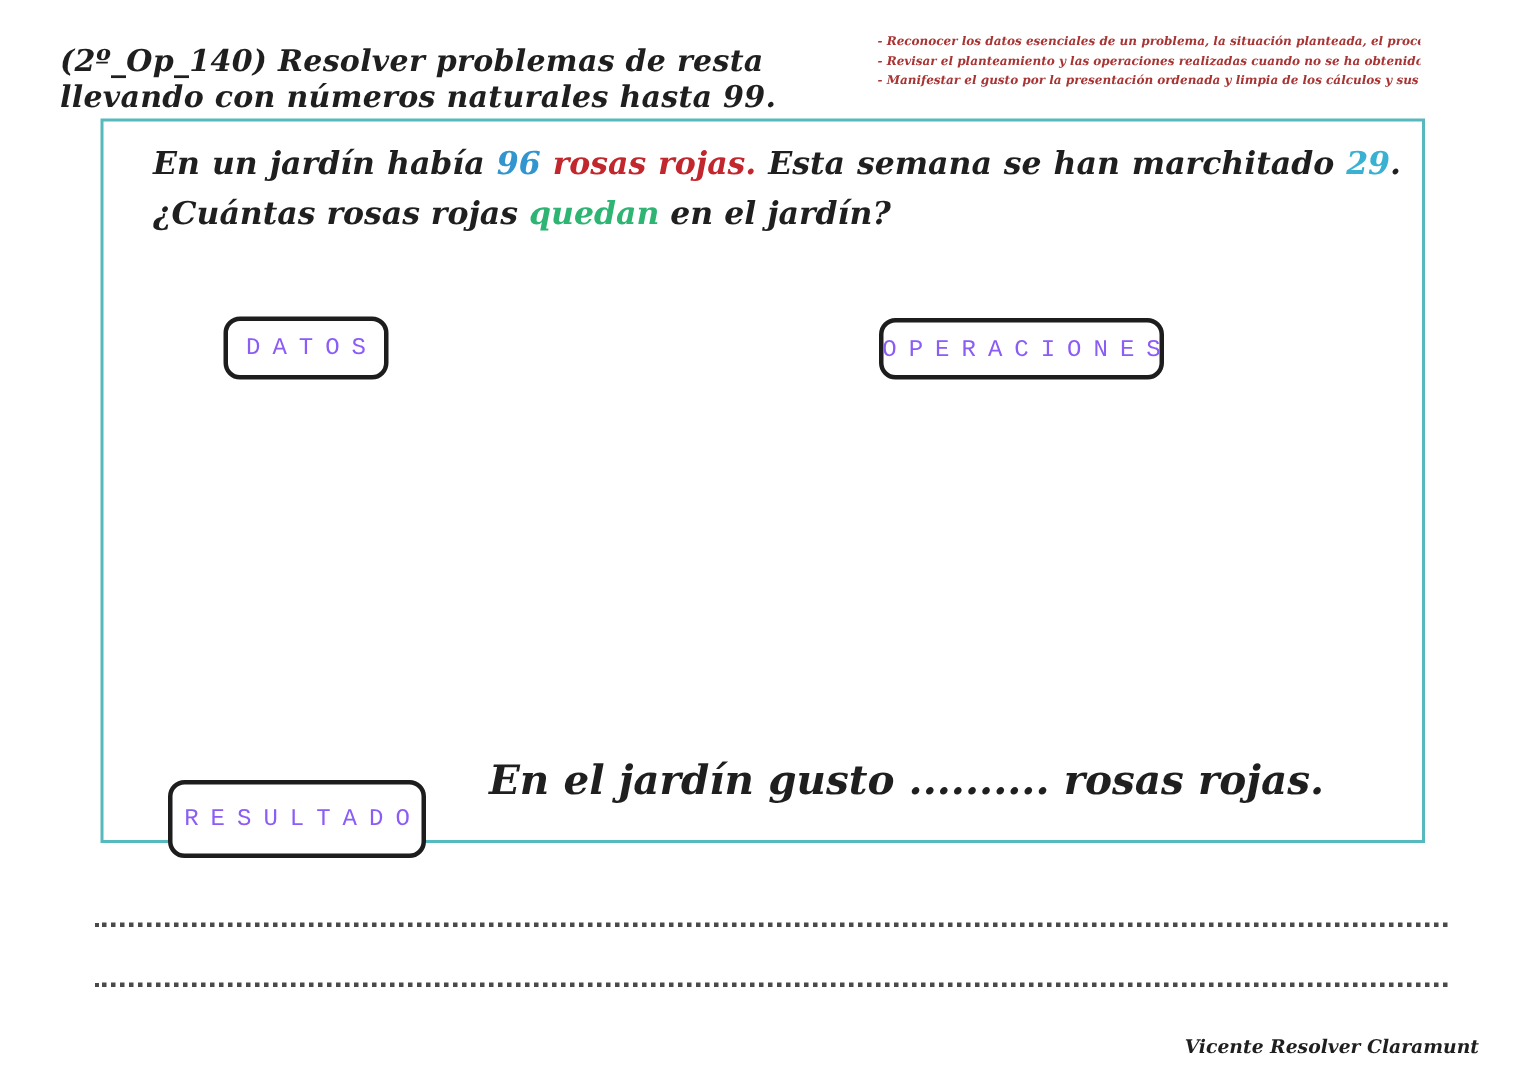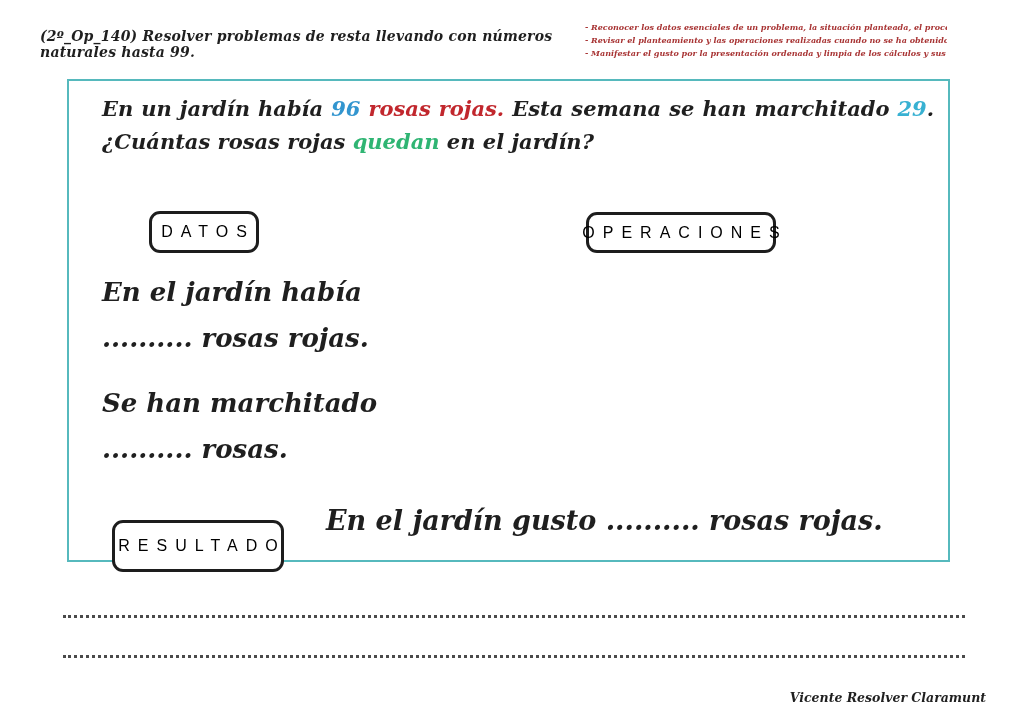--- a/index.html
+++ b/index.html
@@ -14,21 +14,21 @@
     font-family: "DejaVu Serif", serif;
     font-style: italic;
     font-weight: bold;
     color: #1f1f1f;
   }
   
   .header-title {
     position: absolute;
     left: 40px; top: 28px;
     width: 540px;
-    font-size: 14px;
+    font-size: 20px;
     letter-spacing: 0.2px;
   }
   .objectives {
     position: absolute;
     left: 585px; top: 21px;
     width: 362px;
     font-size: 8px;
     line-height: 1.6;
     font-style: italic;
     font-weight: bold;
@@ -53,24 +53,24 @@
   }
   
   .label-box {
     position: absolute;
     border: 3px solid #1d1d1d;
     border-radius: 11px;
     background: #ffffff;
     display: flex;
     align-items: center;
     justify-content: center;
-    font-family: Liberation Sans, sans-serif;
+    font-family: Liberation Mono, monospace;
     font-size: 16px;
     font-weight: normal;
-    color: #000000;
+    color: #8b5cf6;
     letter-spacing: 0.5em;
     text-indent: 0.5em;
     box-sizing: border-box;
   }
   .datos-box       { left: 80px;  top: 130px; width: 110px; height: 42px; }
   .operaciones-box { left: 517px; top: 131px; width: 190px; height: 41px; }
   .resultado-box   { left: 43px;  top: 439px; width: 172px; height: 52px; }
   
   .datos-lines {
     position: absolute;
@@ -115,26 +115,20 @@
 <div class="main-box" style="border-color: rgb(86, 185, 189);">
 
   <div class="problem-text script">
     <span style="color: rgb(31, 31, 31);">En un jardín había </span><span style="color: rgb(50, 149, 207);">96</span><span> </span><span style="color: rgb(193, 39, 45);">rosas rojas.</span><span style="color: rgb(31, 31, 31);"> Esta semana se han marchitado </span><span style="color: rgb(56, 177, 210);">29</span><span style="color: rgb(31, 31, 31);">. ¿Cuántas rosas rojas </span><span style="color: rgb(47, 181, 115);">quedan</span><span style="color: rgb(31, 31, 31);"> en el jardín?</span>
   </div>
 
   <div class="label-box datos-box">DATOS</div>
 
   <div class="label-box operaciones-box">OPERACIONES</div>
 
-  <div class="datos-lines script">
-    <div>En el jardín había</div>
-    <div>.......... rosas rojas.</div>
-    <div class="datos-group2">Se han marchitado</div>
-    <div>.......... rosas.</div>
-  </div>
 
   <div class="label-box resultado-box">RESULTADO</div>
 
   <div class="resultado-sentence script">En el jardín gusto .......... rosas rojas.</div>
 
 </div>
 
 <div class="answer-line answer-line-1"></div>
 <div class="answer-line answer-line-2"></div>
 

